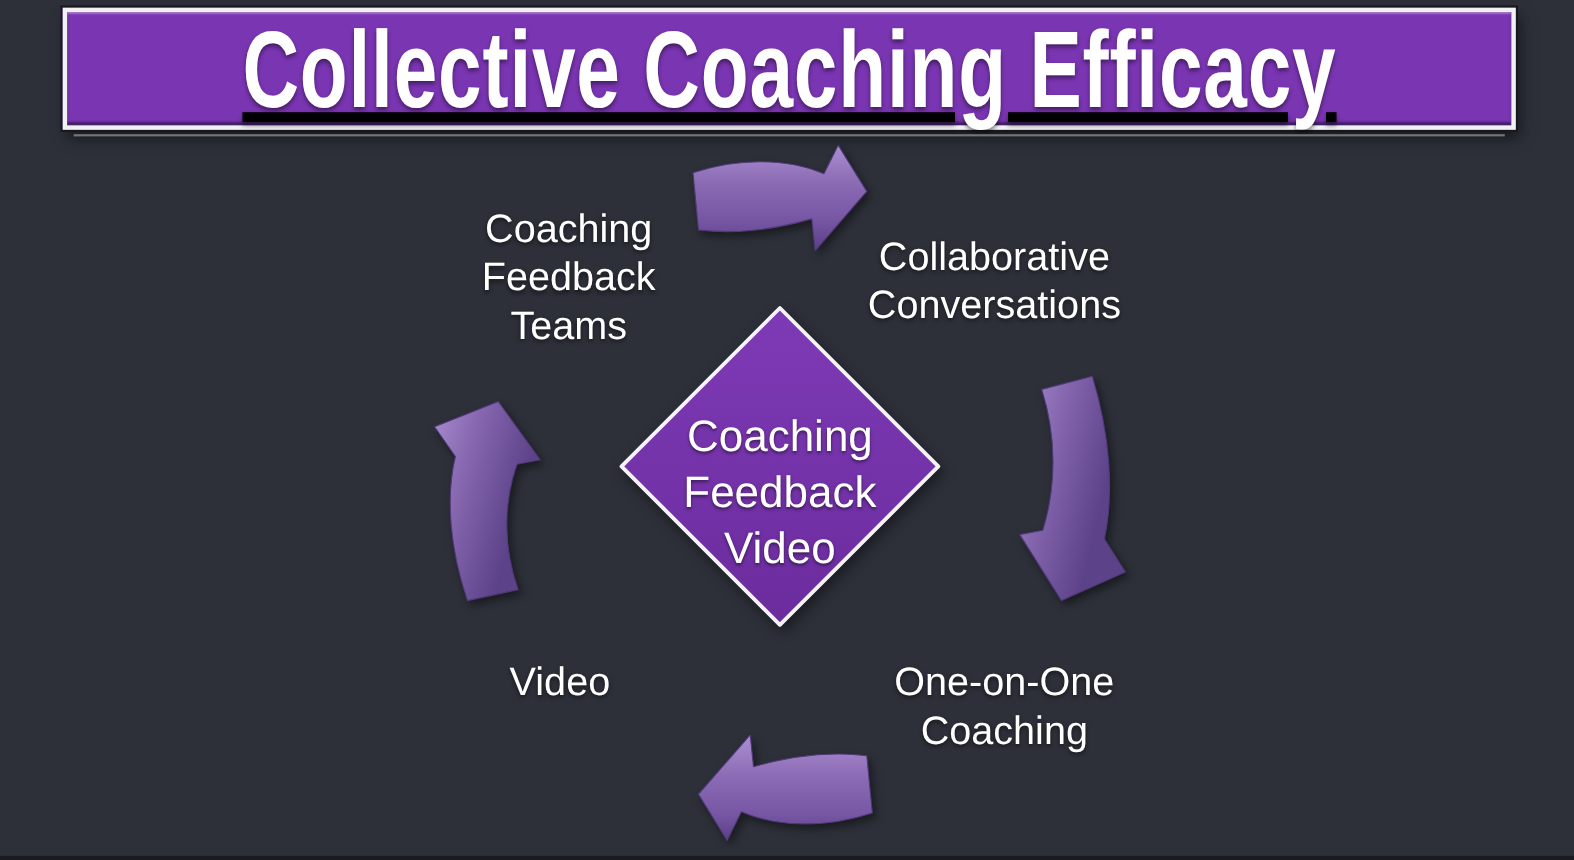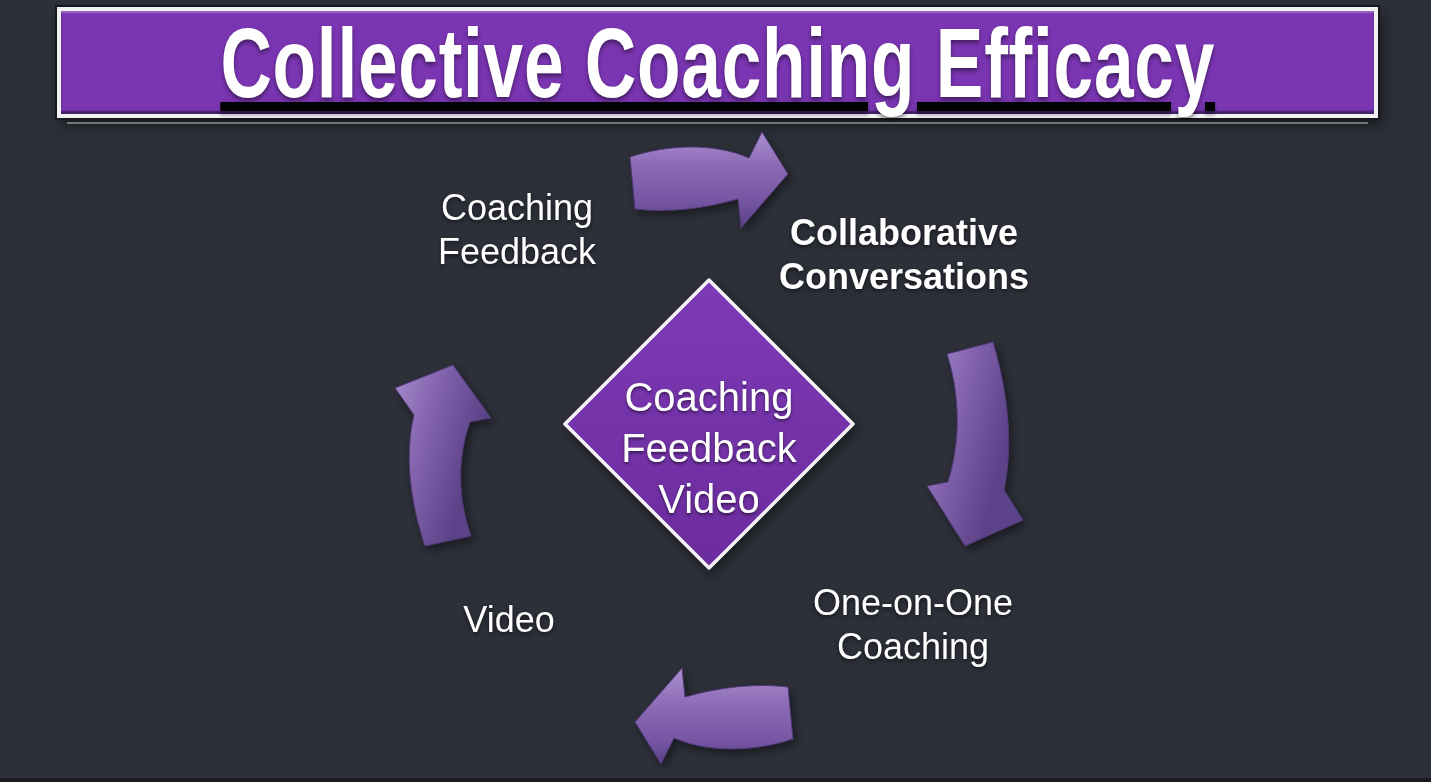--- a/index.html
+++ b/index.html
@@ -80,22 +80,22 @@
   .step-label {
     position: absolute;
     color: #ffffff;
     text-align: center;
     font-size: 36px;
     line-height: 44px;
     text-shadow: 0 2px 4px rgba(0, 0, 0, 0.55);
   }
   .step-label span { display: block; }
   .step-teams         { left: 392px; top: 186px; width: 250px; }
-  .step-walkthroughs  { left: 749px; top: 211px; width: 310px; font-weight: bold; }
-  .step-one-on-one    { left: 758px; top: 581px; width: 310px; }
+  .step-walkthroughs  { left: 749px; top: 211px; width: 310px; }
+  .step-one-on-one    { left: 758px; top: 598px; width: 310px; }
   .step-video         { left: 384px; top: 598px; width: 250px; }
 
   
   .cycle-arrow { position: absolute; filter: drop-shadow(3px 4px 4px rgba(0, 0, 0, 0.45)); }
   .arrow-top    { left: 627px; top: 130px; }
   .arrow-right  { left: 925px; top: 340px; }
   .arrow-bottom { left: 633px; top: 668px; }
   .arrow-left   { left: 393px; top: 363px; }
 </style>
 </head>
@@ -166,20 +166,21 @@
     <div class="diamond-label">
       <span>Coaching</span>
       <span>Feedback</span>
       <span>Video</span>
     </div>
   </div>
 
   <div class="step-label step-teams">
     <span>Coaching</span>
     <span>Feedback</span>
+    <span>Teams</span>
   </div>
 
   <div class="step-label step-walkthroughs">
     <span>Collaborative</span>
     <span>Conversations</span>
   </div>
 
   <div class="step-label step-one-on-one">
     <span>One-on-One</span>
     <span>Coaching</span>

